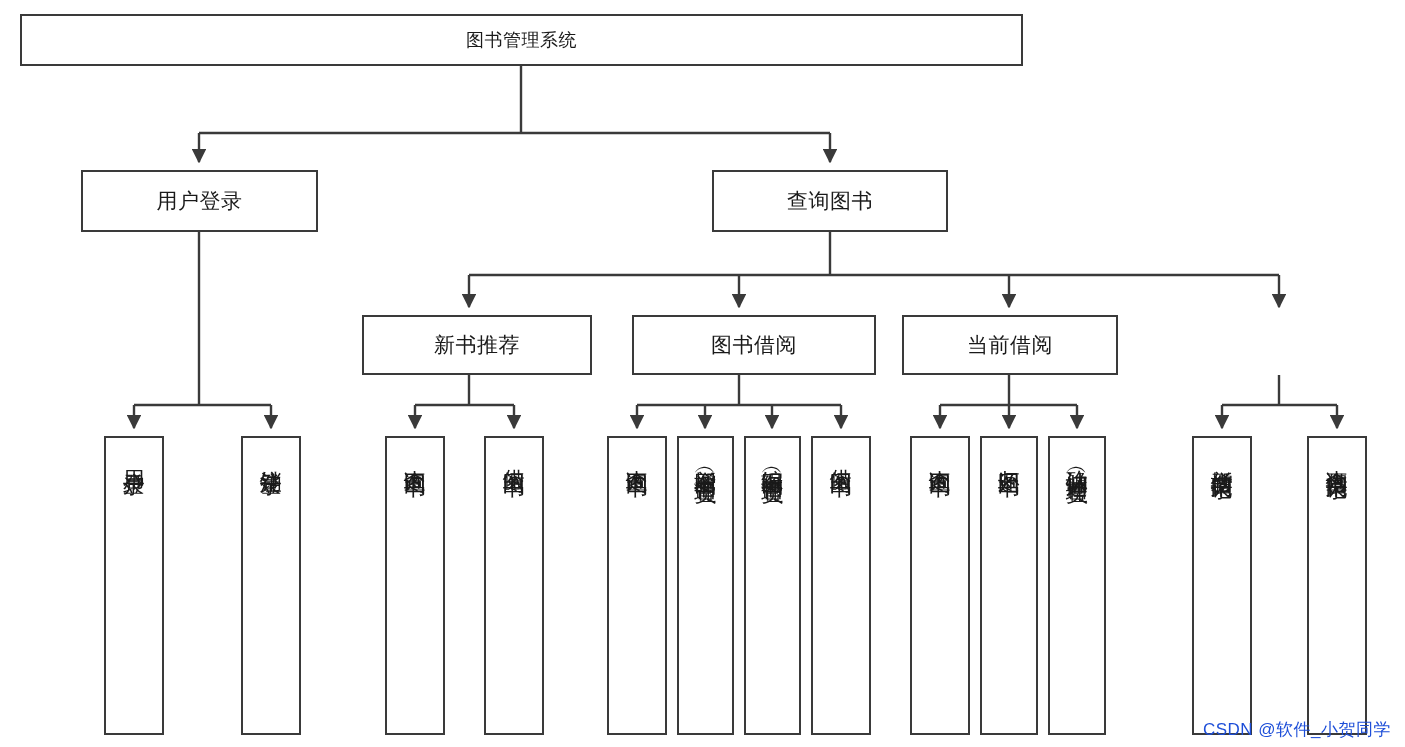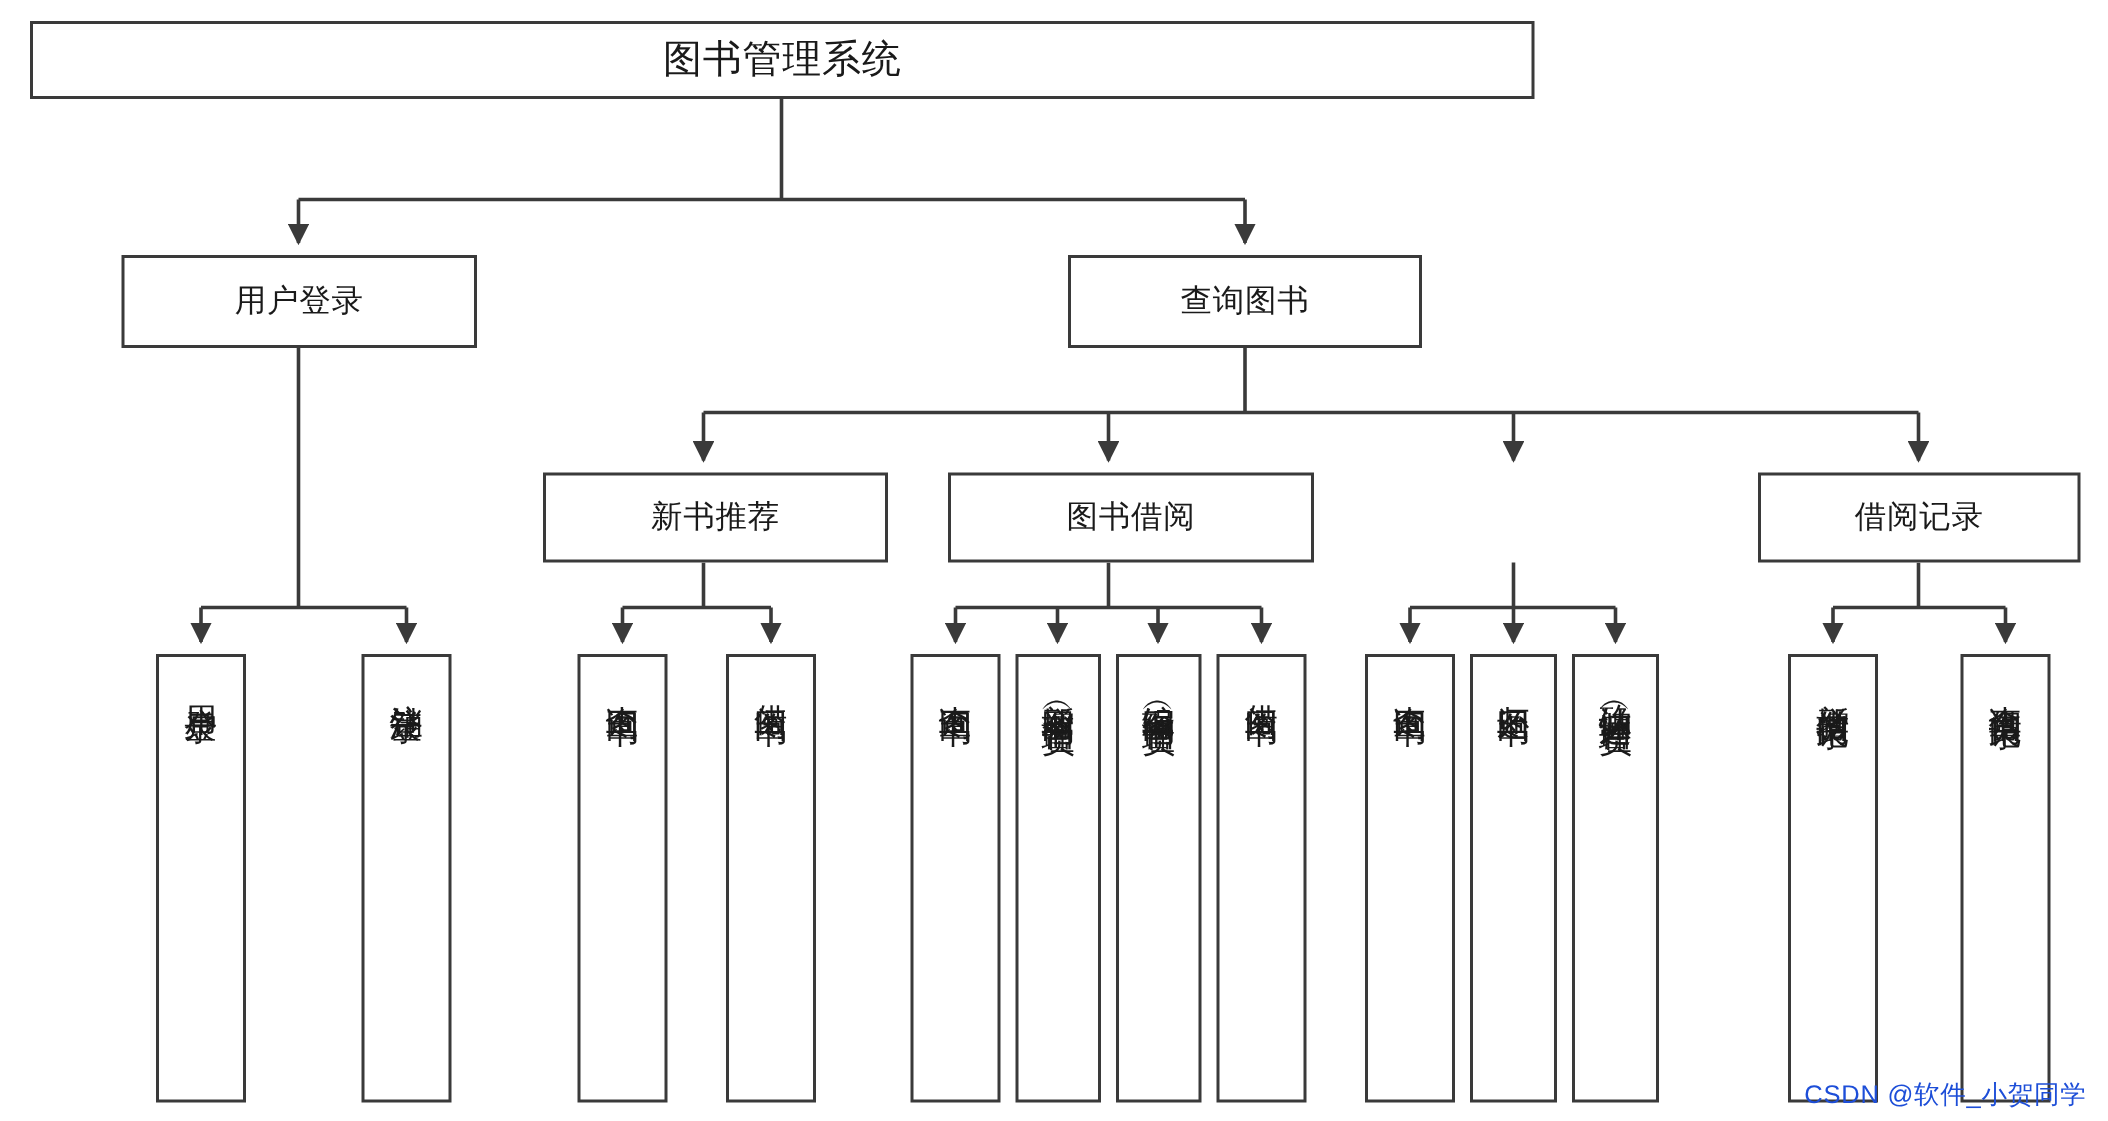--- a/index.html
+++ b/index.html
@@ -34,21 +34,21 @@
     display:block;
     text-align:center;
     line-height:1.12;
     letter-spacing:0.5px;
   }
   
   .node.h .label{
     font-size:21px;
     white-space:nowrap;
   }
-  .node.root .label{font-size:26px;}
+  .node.root .label{font-size:18px;}
   
   .node.v{
     align-items:flex-start;
     justify-content:center;
     padding-top:14px;
   }
   .node.v .label{
     writing-mode:vertical-rl;
     text-orientation:upright;
     font-size:22px;
@@ -133,22 +133,22 @@
   <div class="node h" style="left:712px;top:170px;width:236px;height:62px;">
     <span class="label">查询图书</span>
   </div>
 
   <div class="node h" style="left:362px;top:315px;width:230px;height:60px;">
     <span class="label">新书推荐</span>
   </div>
   <div class="node h" style="left:632px;top:315px;width:244px;height:60px;">
     <span class="label">图书借阅</span>
   </div>
-  <div class="node h" style="left:1172px;top:315px;width:215px;height:60px;">
-    <span class="label">借阅记录</span>
+  <div class="node h" style="left:902px;top:315px;width:216px;height:60px;">
+    <span class="label">当前借阅</span>
   </div>
 
   <div class="node v" style="left:104px;top:436px;width:60px;height:299px;">
     <span class="label">用户登录</span>
   </div>
   <div class="node v" style="left:241px;top:436px;width:60px;height:299px;">
     <span class="label">注销登录</span>
   </div>
 
   <div class="node v" style="left:385px;top:436px;width:60px;height:299px;">

